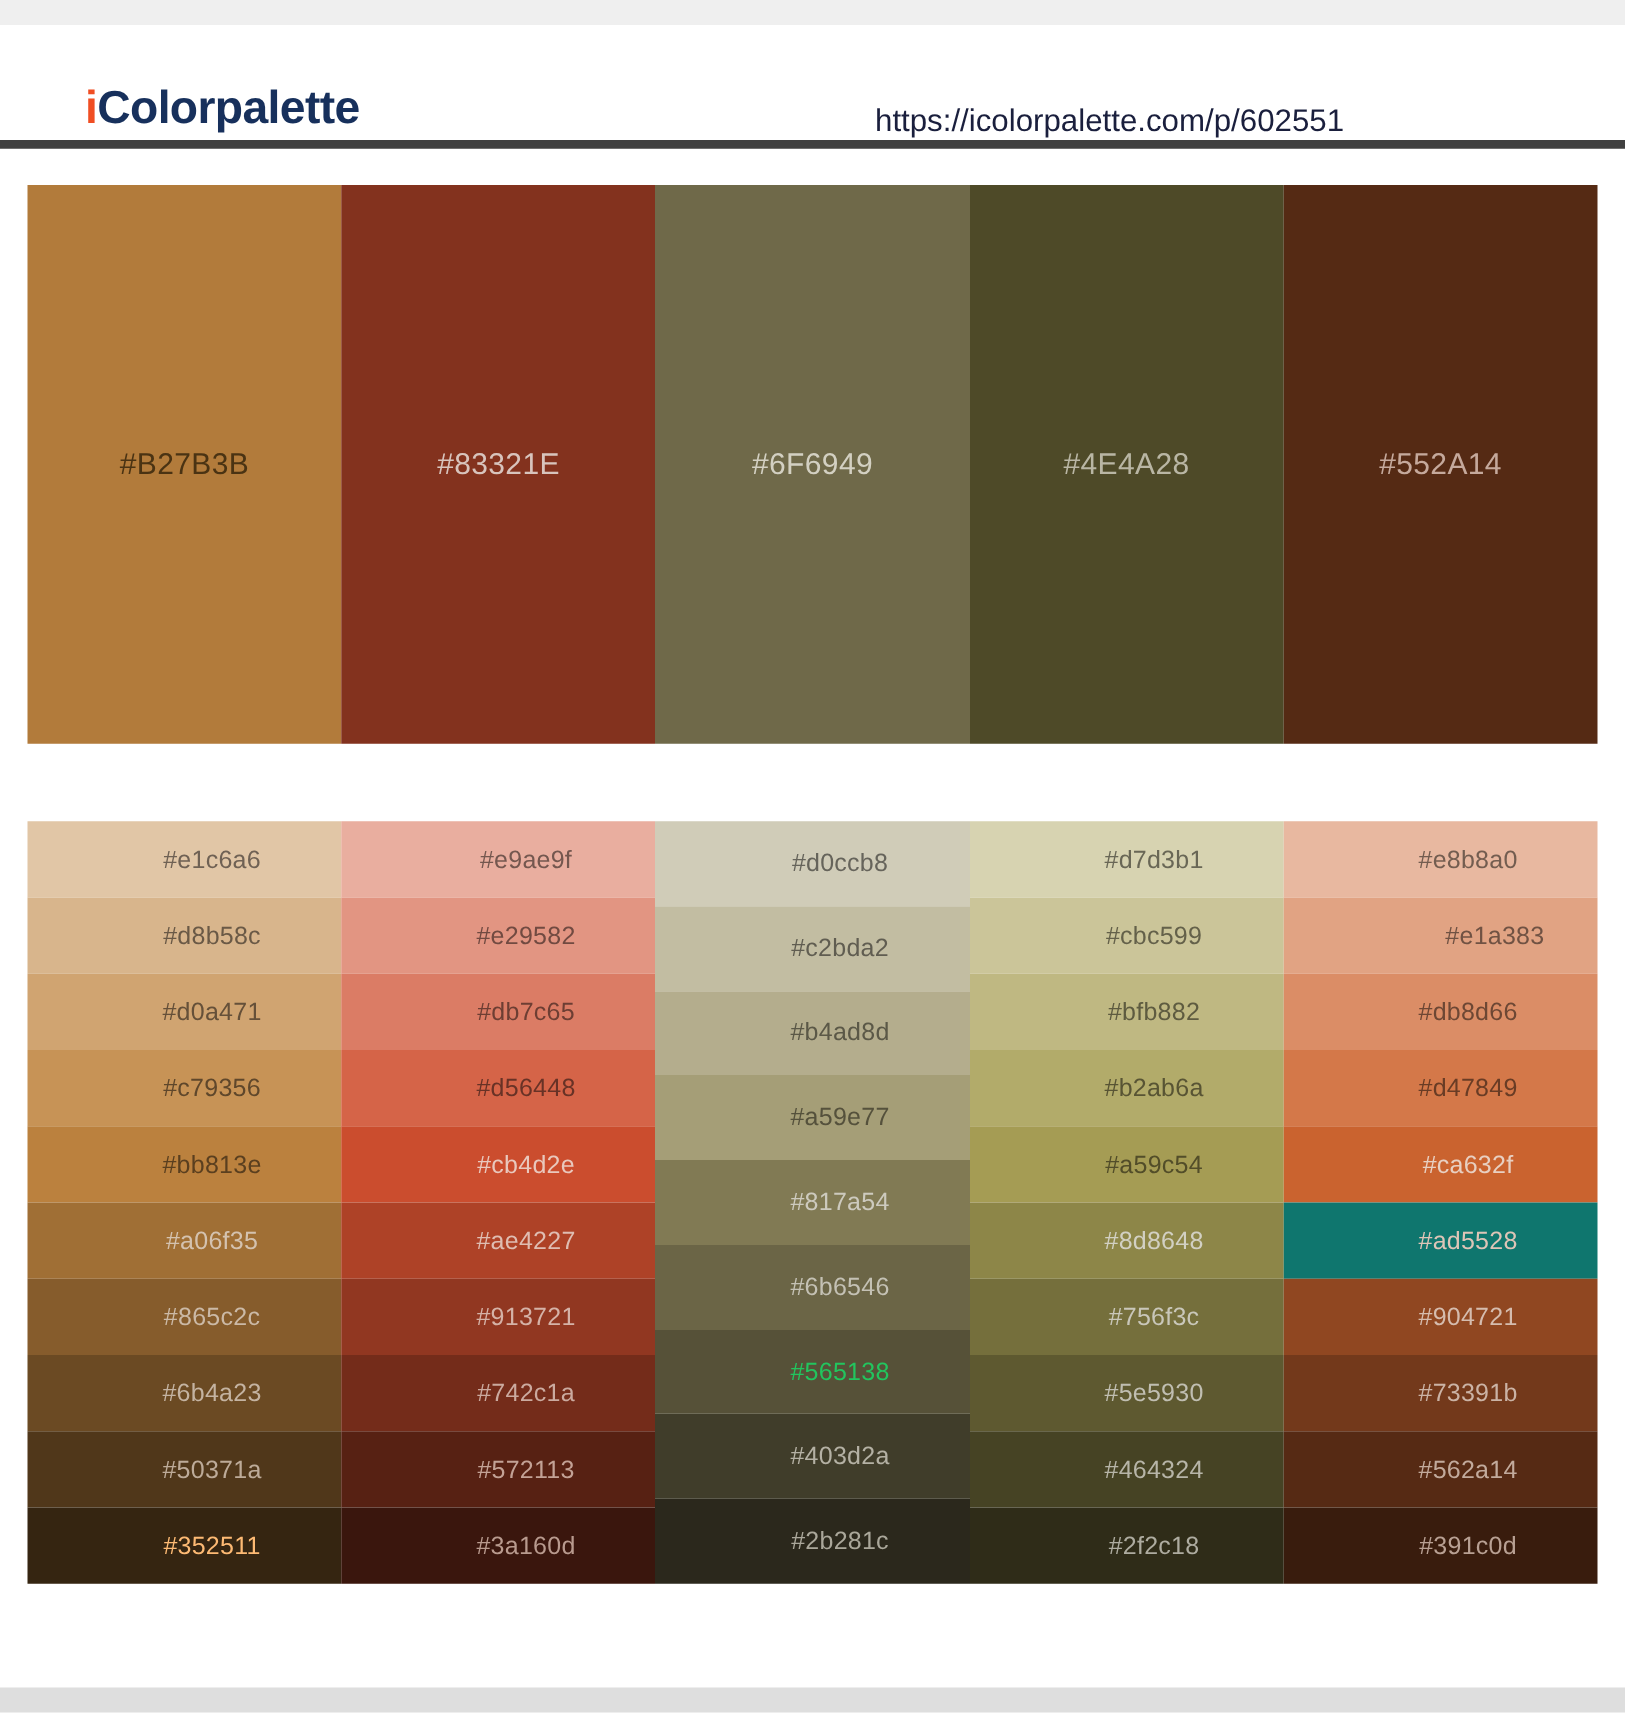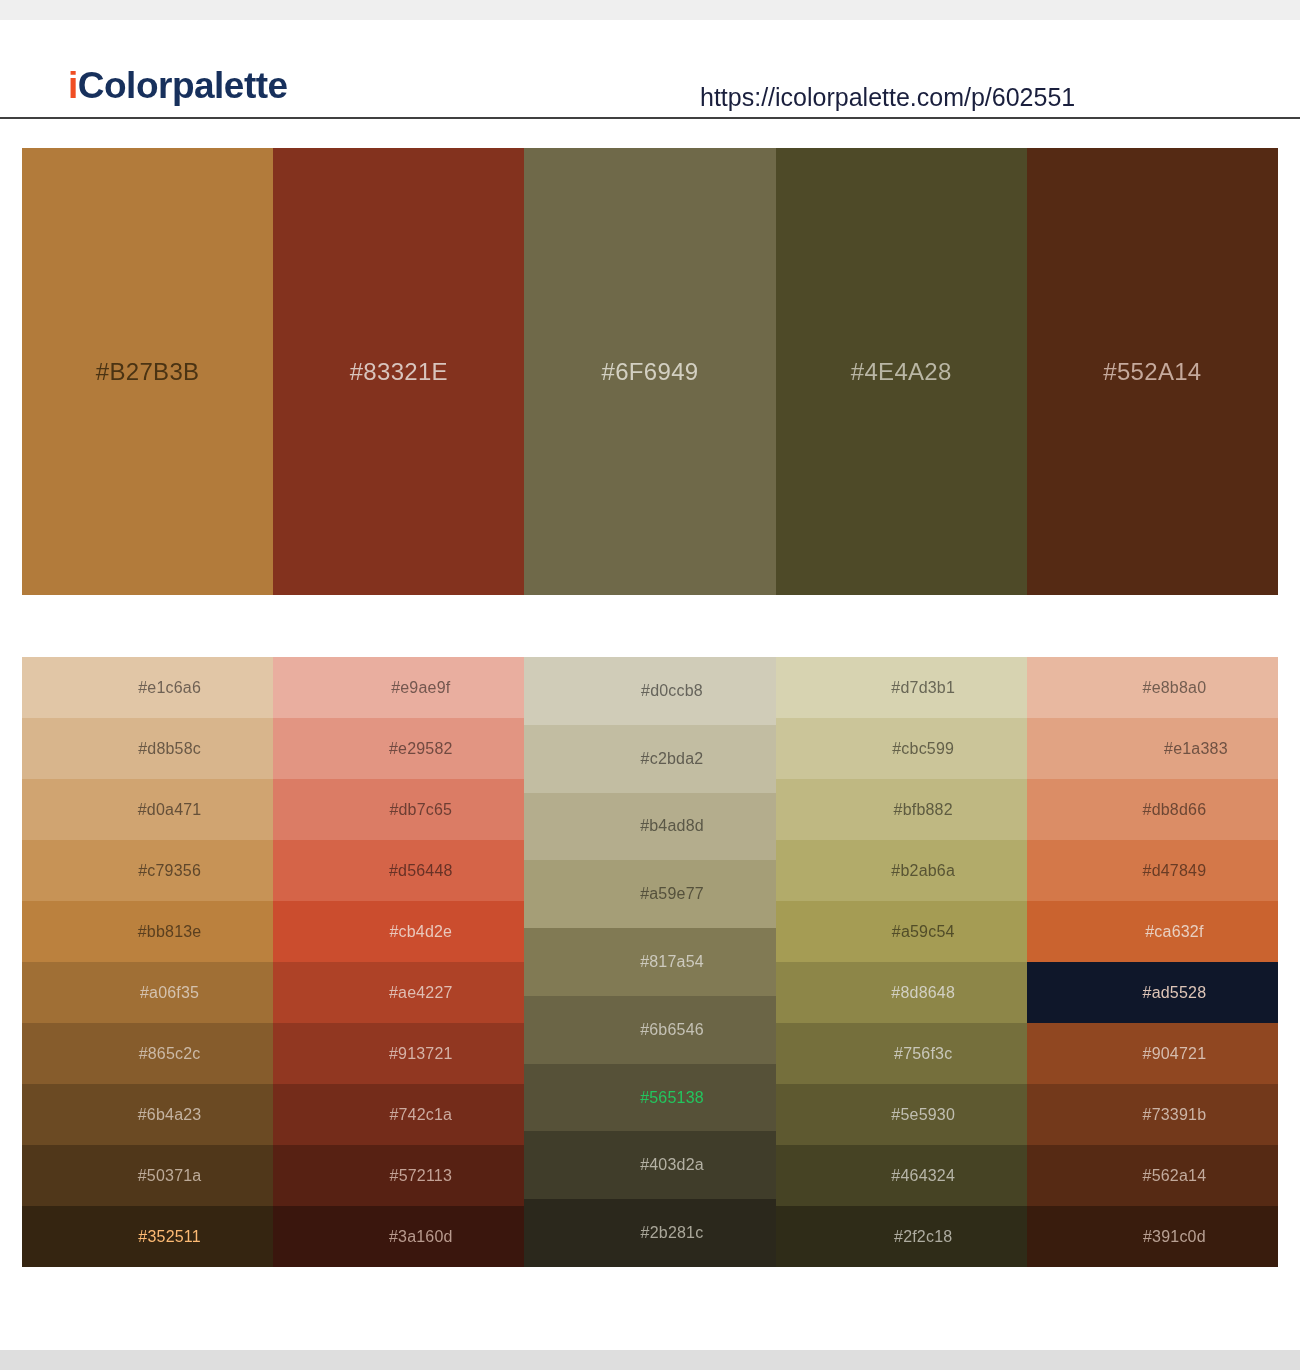--- a/index.html
+++ b/index.html
@@ -26,21 +26,21 @@
     background: #efefef;
   }
 
   
   .site-header {
     position: absolute;
     top: 20px; left: 0;
     width: 1300px;
     height: 99px;
     background: #ffffff;
-    border-bottom: 2px solid #404040;
+    border-bottom: 7px solid #404040;
   }
 
   .brand {
     position: absolute;
     left: 68px;
     top: 47px;
     font-size: 37px;
     font-weight: bold;
     letter-spacing: -0.5px;
     line-height: 1;
@@ -102,21 +102,21 @@
 
   .shade-cell {
     flex: 1 1 0;
     display: flex;
     align-items: center;
     justify-content: center;
     position: relative;
   }
 
   .shade-label {
-    font-size: 16px;
+    font-size: 20px;
     line-height: 1;
     letter-spacing: 0.2px;
     white-space: nowrap;
     transform: translateX(22px);
   }
 
   
   .bottom-strip {
     position: absolute;
     left: 0;
@@ -291,21 +291,21 @@
       </div>
       <div class="shade-cell" style="background: rgb(219, 141, 102);">
         <span class="shade-label" style="color: rgb(109, 71, 52);">#db8d66</span>
       </div>
       <div class="shade-cell" style="background: rgb(212, 120, 73);">
         <span class="shade-label" style="color: rgb(105, 60, 37);">#d47849</span>
       </div>
       <div class="shade-cell" style="background: rgb(202, 99, 47);">
         <span class="shade-label" style="color: rgb(232, 208, 194);">#ca632f</span>
       </div>
-      <div class="shade-cell" style="background: #0f172a;">
+      <div class="shade-cell" style="background: #0f766e;">
         <span class="shade-label" style="color: rgb(222, 197, 183);">#ad5528</span>
       </div>
       <div class="shade-cell" style="background: rgb(144, 71, 33);">
         <span class="shade-label" style="color: rgb(213, 188, 174);">#904721</span>
       </div>
       <div class="shade-cell" style="background: rgb(115, 57, 27);">
         <span class="shade-label" style="color: rgb(203, 179, 165);">#73391b</span>
       </div>
       <div class="shade-cell" style="background: rgb(86, 42, 20);">
         <span class="shade-label" style="color: rgb(194, 170, 156);">#562a14</span>

